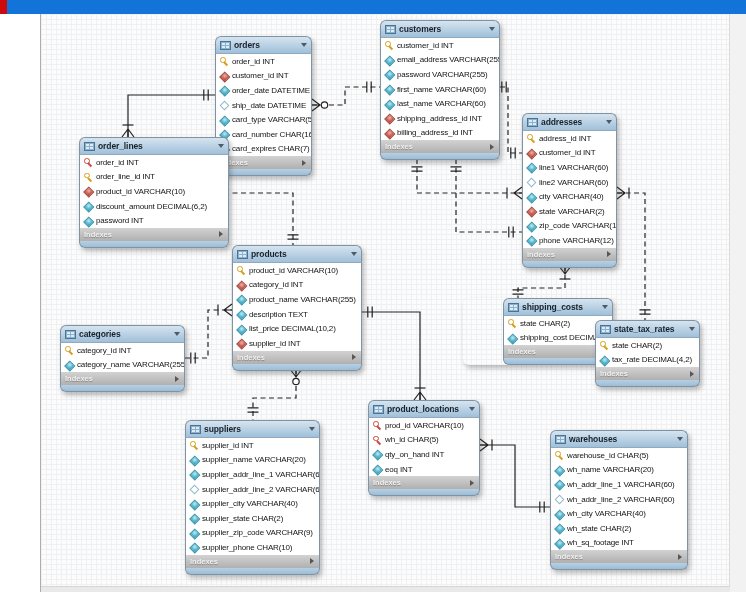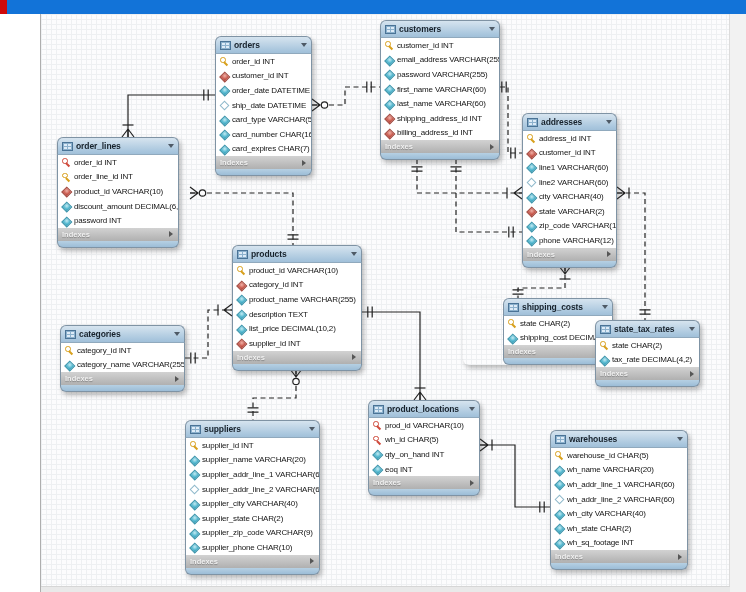--- a/index.html
+++ b/index.html
@@ -252,21 +252,21 @@
             <span class="col-icon attr"></span>
             <span class="col-text">phone VARCHAR(12)</span>
           </div>
         </div>
         <div class="tbl-indexes">
           <span>Indexes</span>
           <span class="expand-arrow"></span>
         </div>
         <div class="tbl-bottom"></div>
       </div>
-      <div class="tablebox" style="left: 57px; top: 137px; width: 122px;">
+      <div class="tablebox" style="left: 79px; top: 137px; width: 150px;">
         <div class="tbl-header">
           <span class="tbl-grid-icon"></span>
           <span class="tbl-title">order_lines</span>
           <span class="collapse-arrow"></span>
         </div>
         <div class="tbl-body">
           <div class="tbl-row">
             <span class="col-icon pkfk"></span>
             <span class="col-text">order_id INT</span>
           </div>

